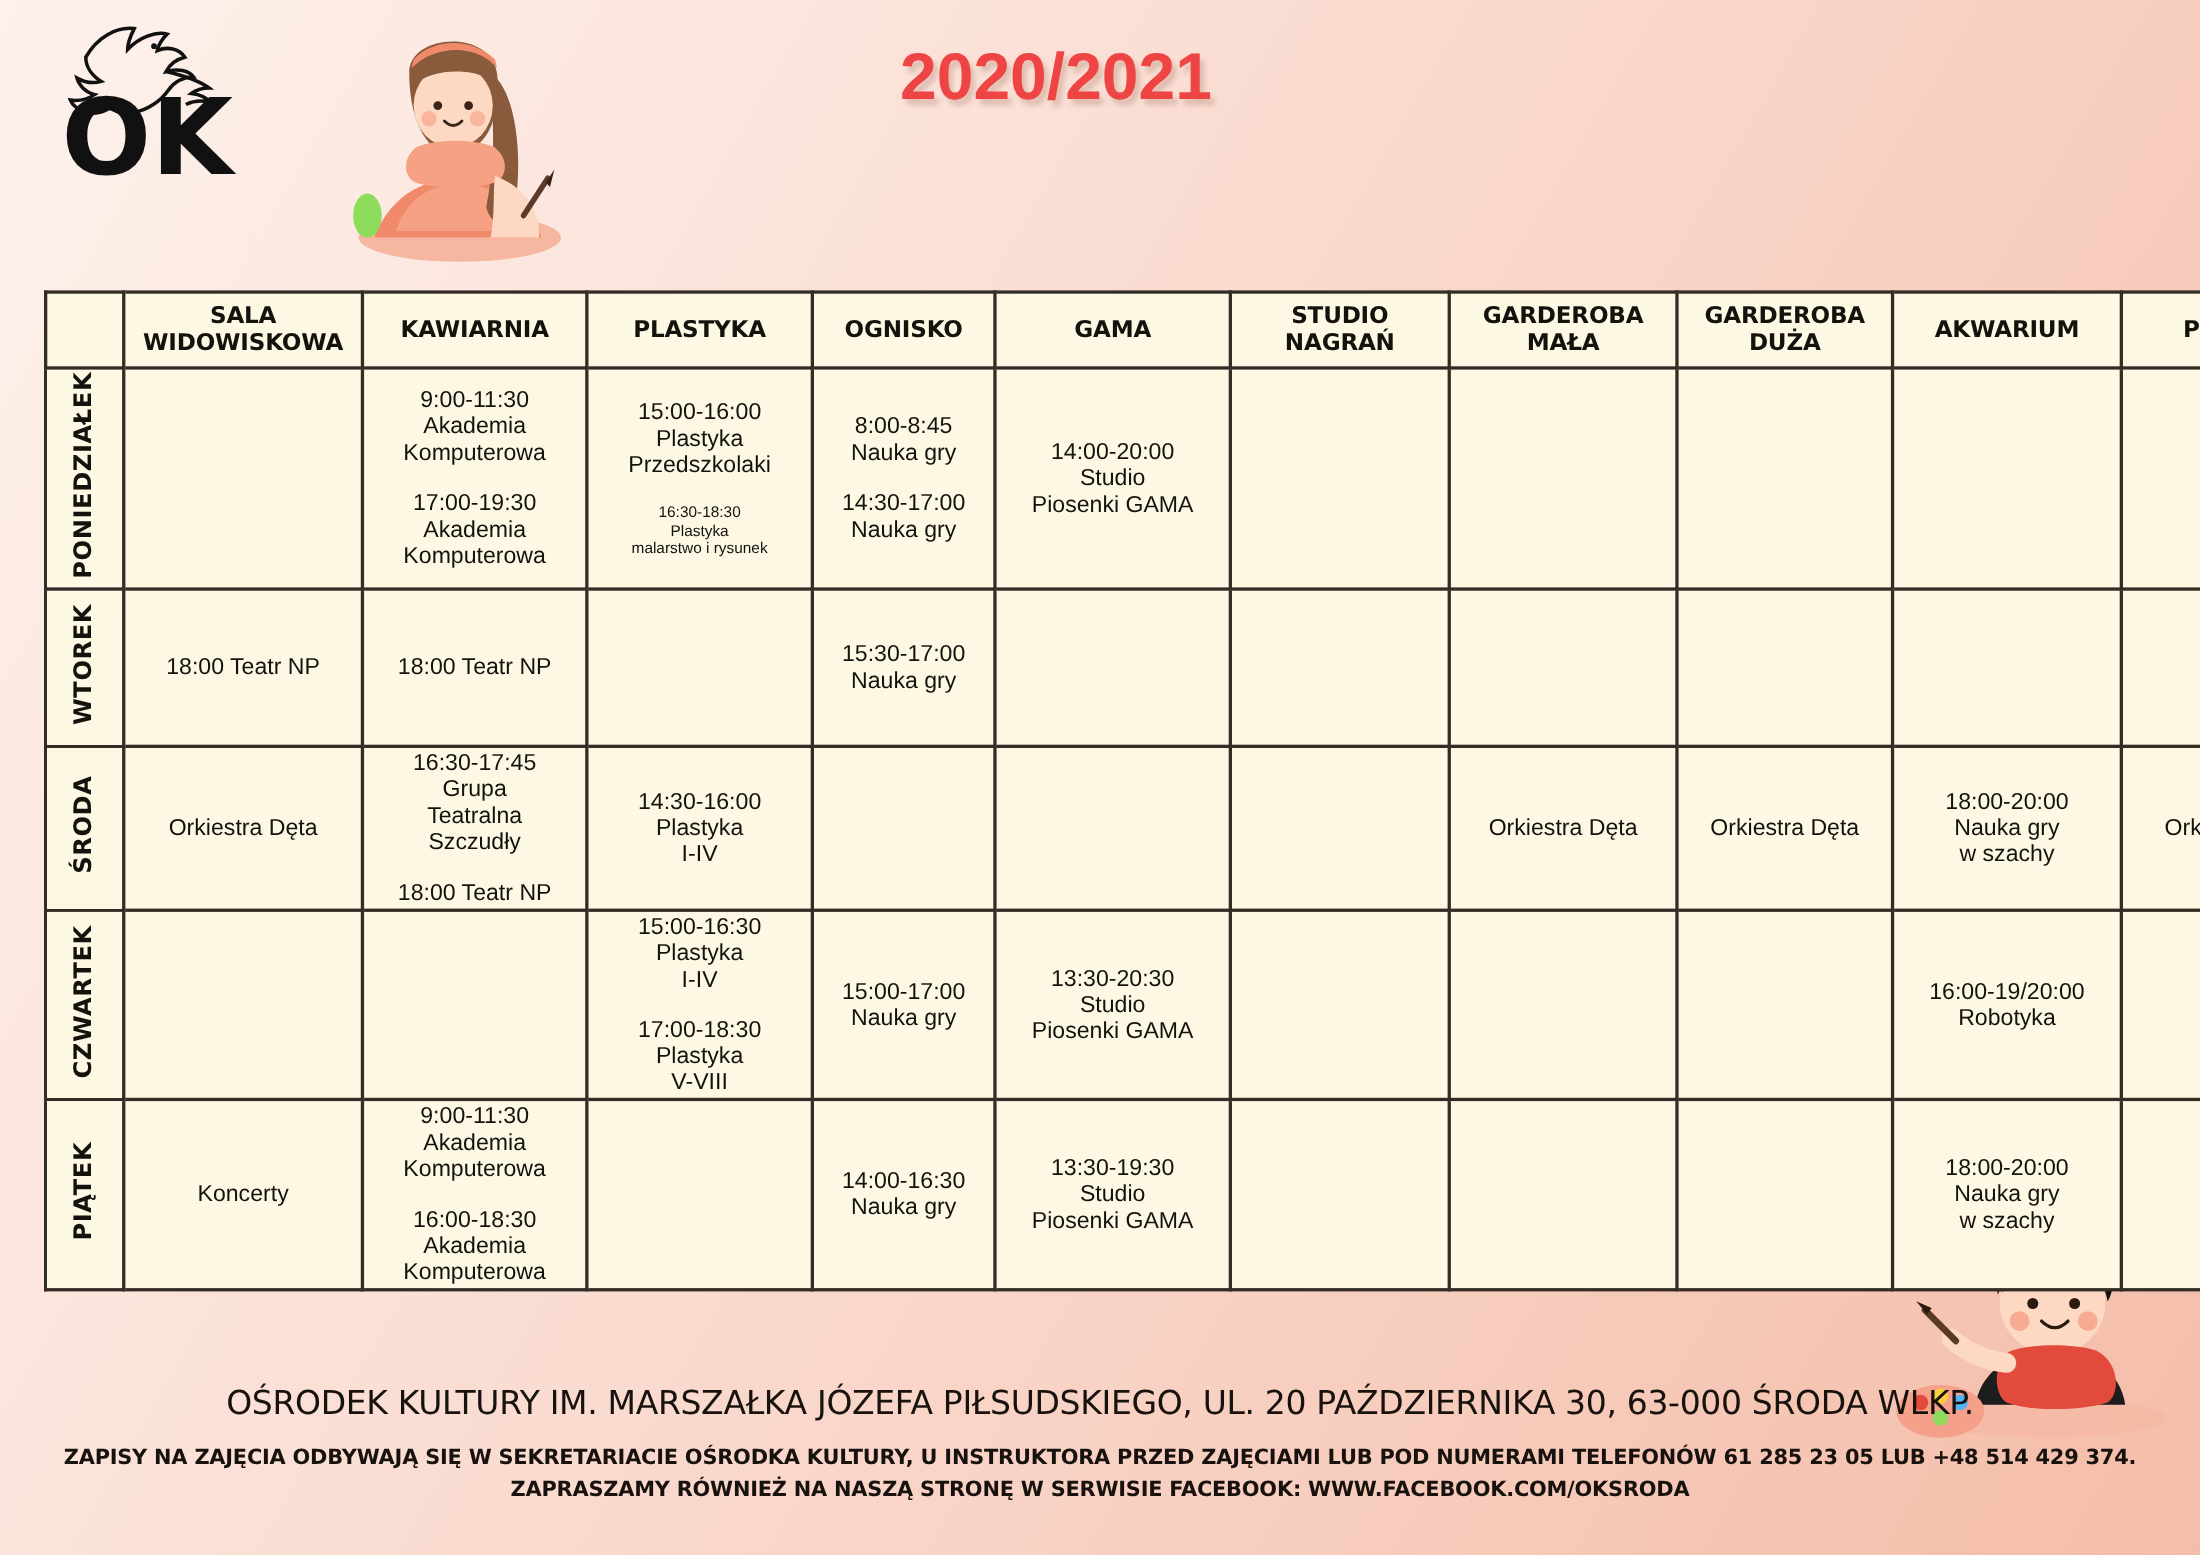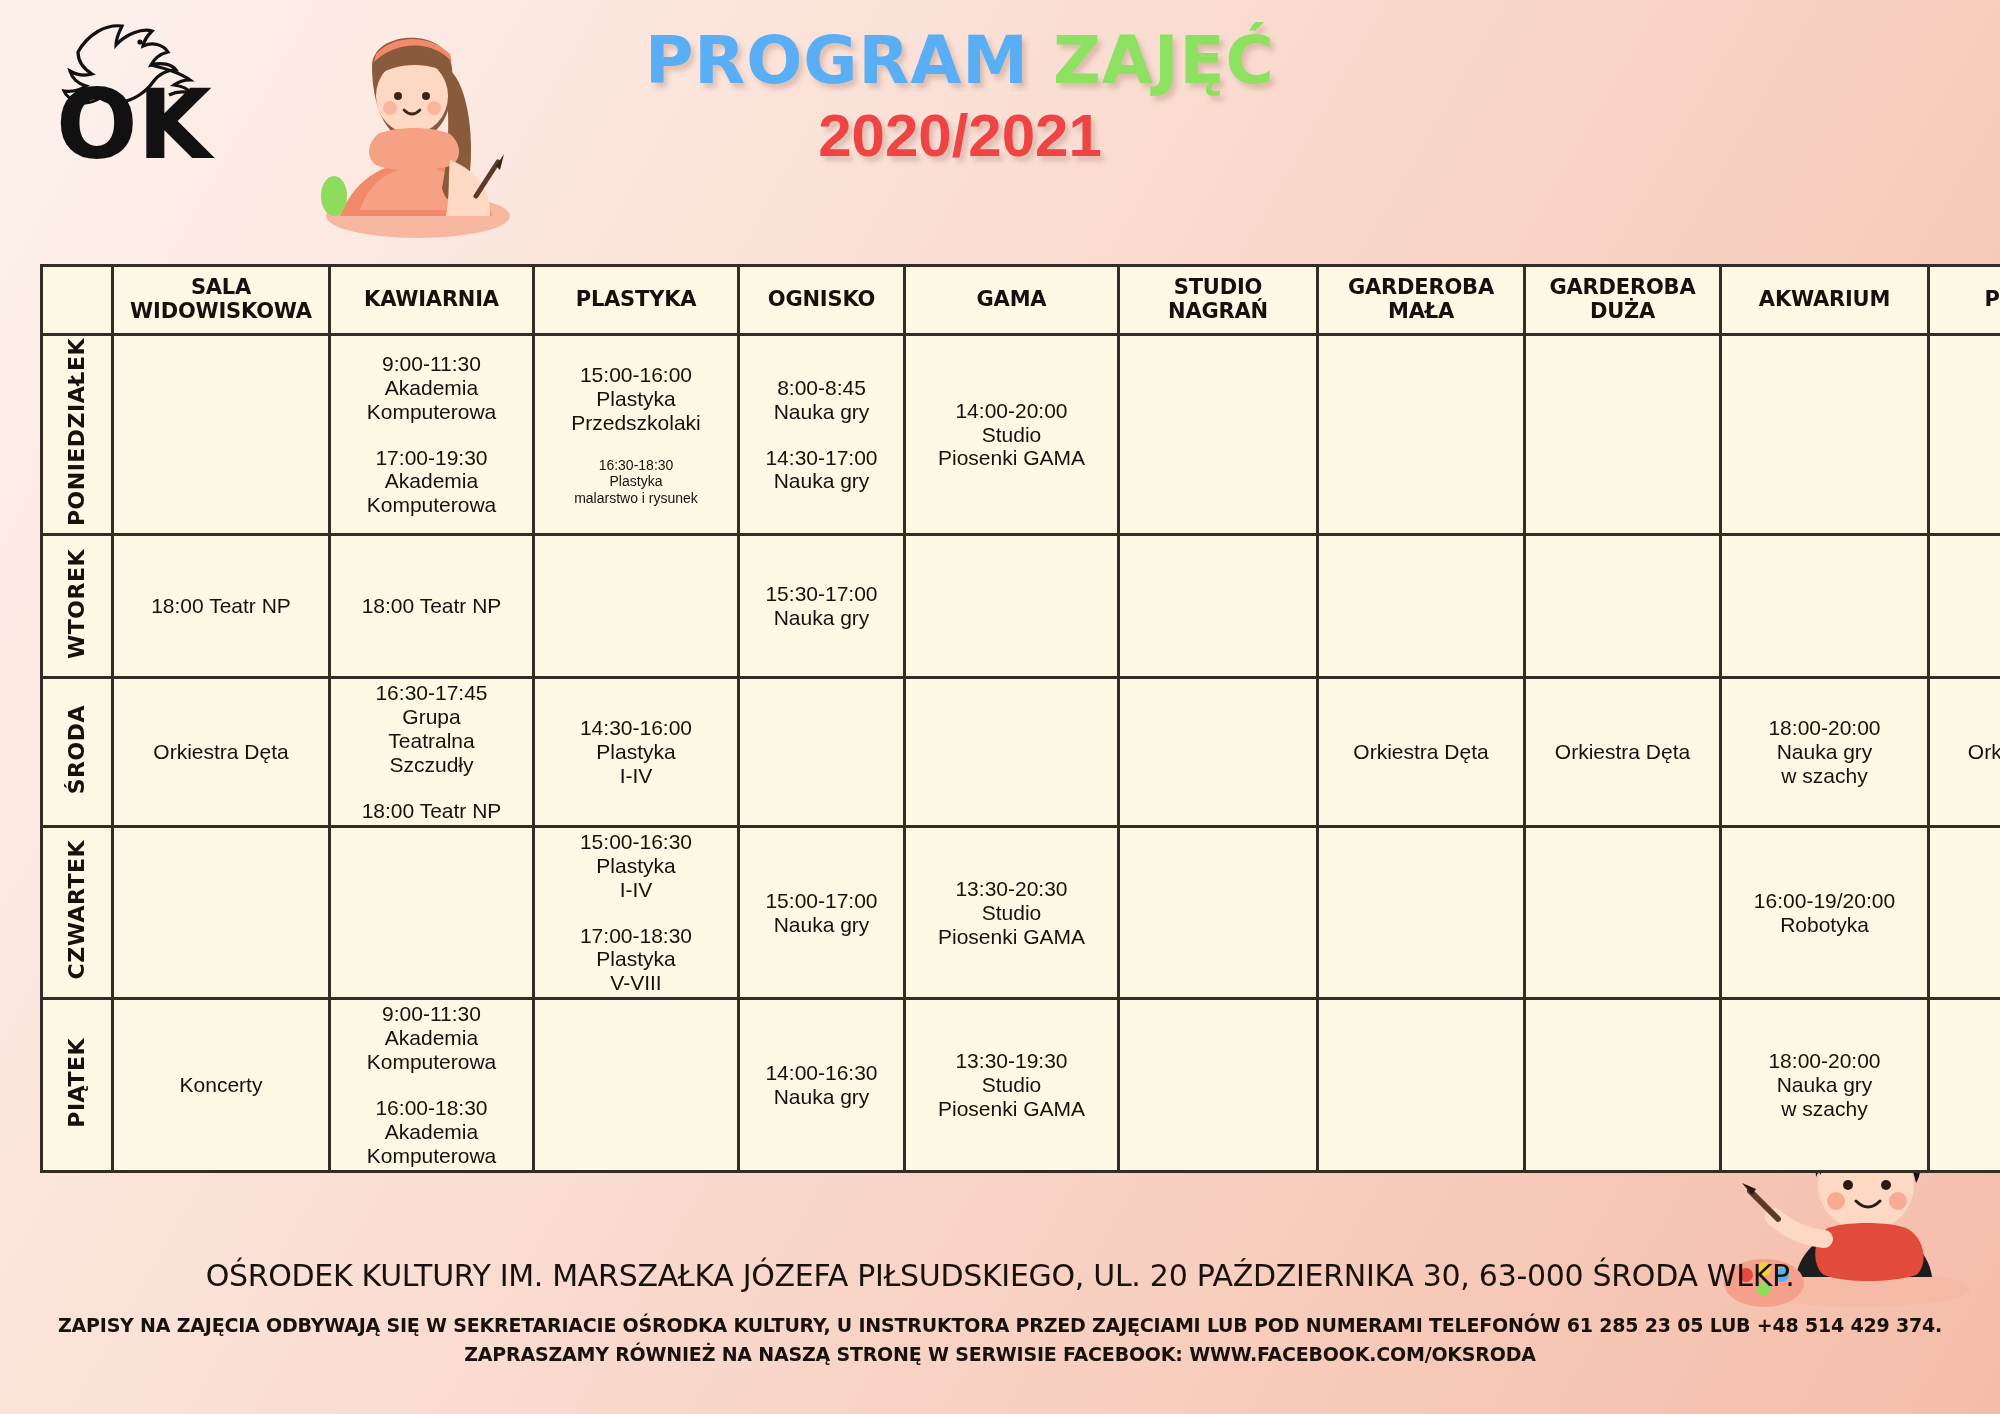--- a/index.html
+++ b/index.html
@@ -176,24 +176,20 @@
     <path d="M104 100 q8 8 16 0" stroke="#3a2418" stroke-width="2.6" fill="none" stroke-linecap="round"></path>
     <path d="M78 124 C96 116 132 116 150 124 C162 134 162 150 150 156 C130 162 96 162 78 156 C66 150 66 134 78 124 Z" fill="#f6a184"></path>
     <path d="M150 150 C178 160 192 184 190 206 L146 206 C150 186 148 166 150 150 Z" fill="#fdd9c4"></path>
     <path d="M176 186 l22 -34" stroke="#5a3b28" stroke-width="5" stroke-linecap="round"></path>
     <path d="M196 156 l8 -12 -4 16 Z" fill="#3a2418"></path>
     <ellipse cx="34" cy="186" rx="13" ry="20" fill="#8edc5c"></ellipse>
   </svg>
 </div>
 
 <div class="title-wrap">
-  <div class="title-main">
-    <span class="t-blue">PROGRAM</span>
-    <span class="t-green">ZAJĘĆ</span>
-  </div>
   <div class="title-year">2020/2021</div>
 </div>
 
 <svg class="boy" viewBox="0 0 280 230">
   <ellipse cx="160" cy="210" rx="110" ry="18" fill="#f6b6a0" opacity=".55"></ellipse>
   <path d="M96 198 C100 168 130 148 164 148 C200 148 228 168 232 198 Z" fill="#1d1d1d"></path>
   <ellipse cx="166" cy="106" rx="48" ry="46" fill="#fdd9c4"></ellipse>
   <path d="M116 98 C112 50 168 38 200 52 C224 62 224 92 216 104 C212 80 196 68 174 68 C146 68 124 80 116 98 Z" fill="#111"></path>
   <path d="M120 96 C118 76 136 62 158 60 C140 72 128 82 120 96 Z" fill="#111"></path>
   <circle cx="148" cy="106" r="5" fill="#2a1a10"></circle>

